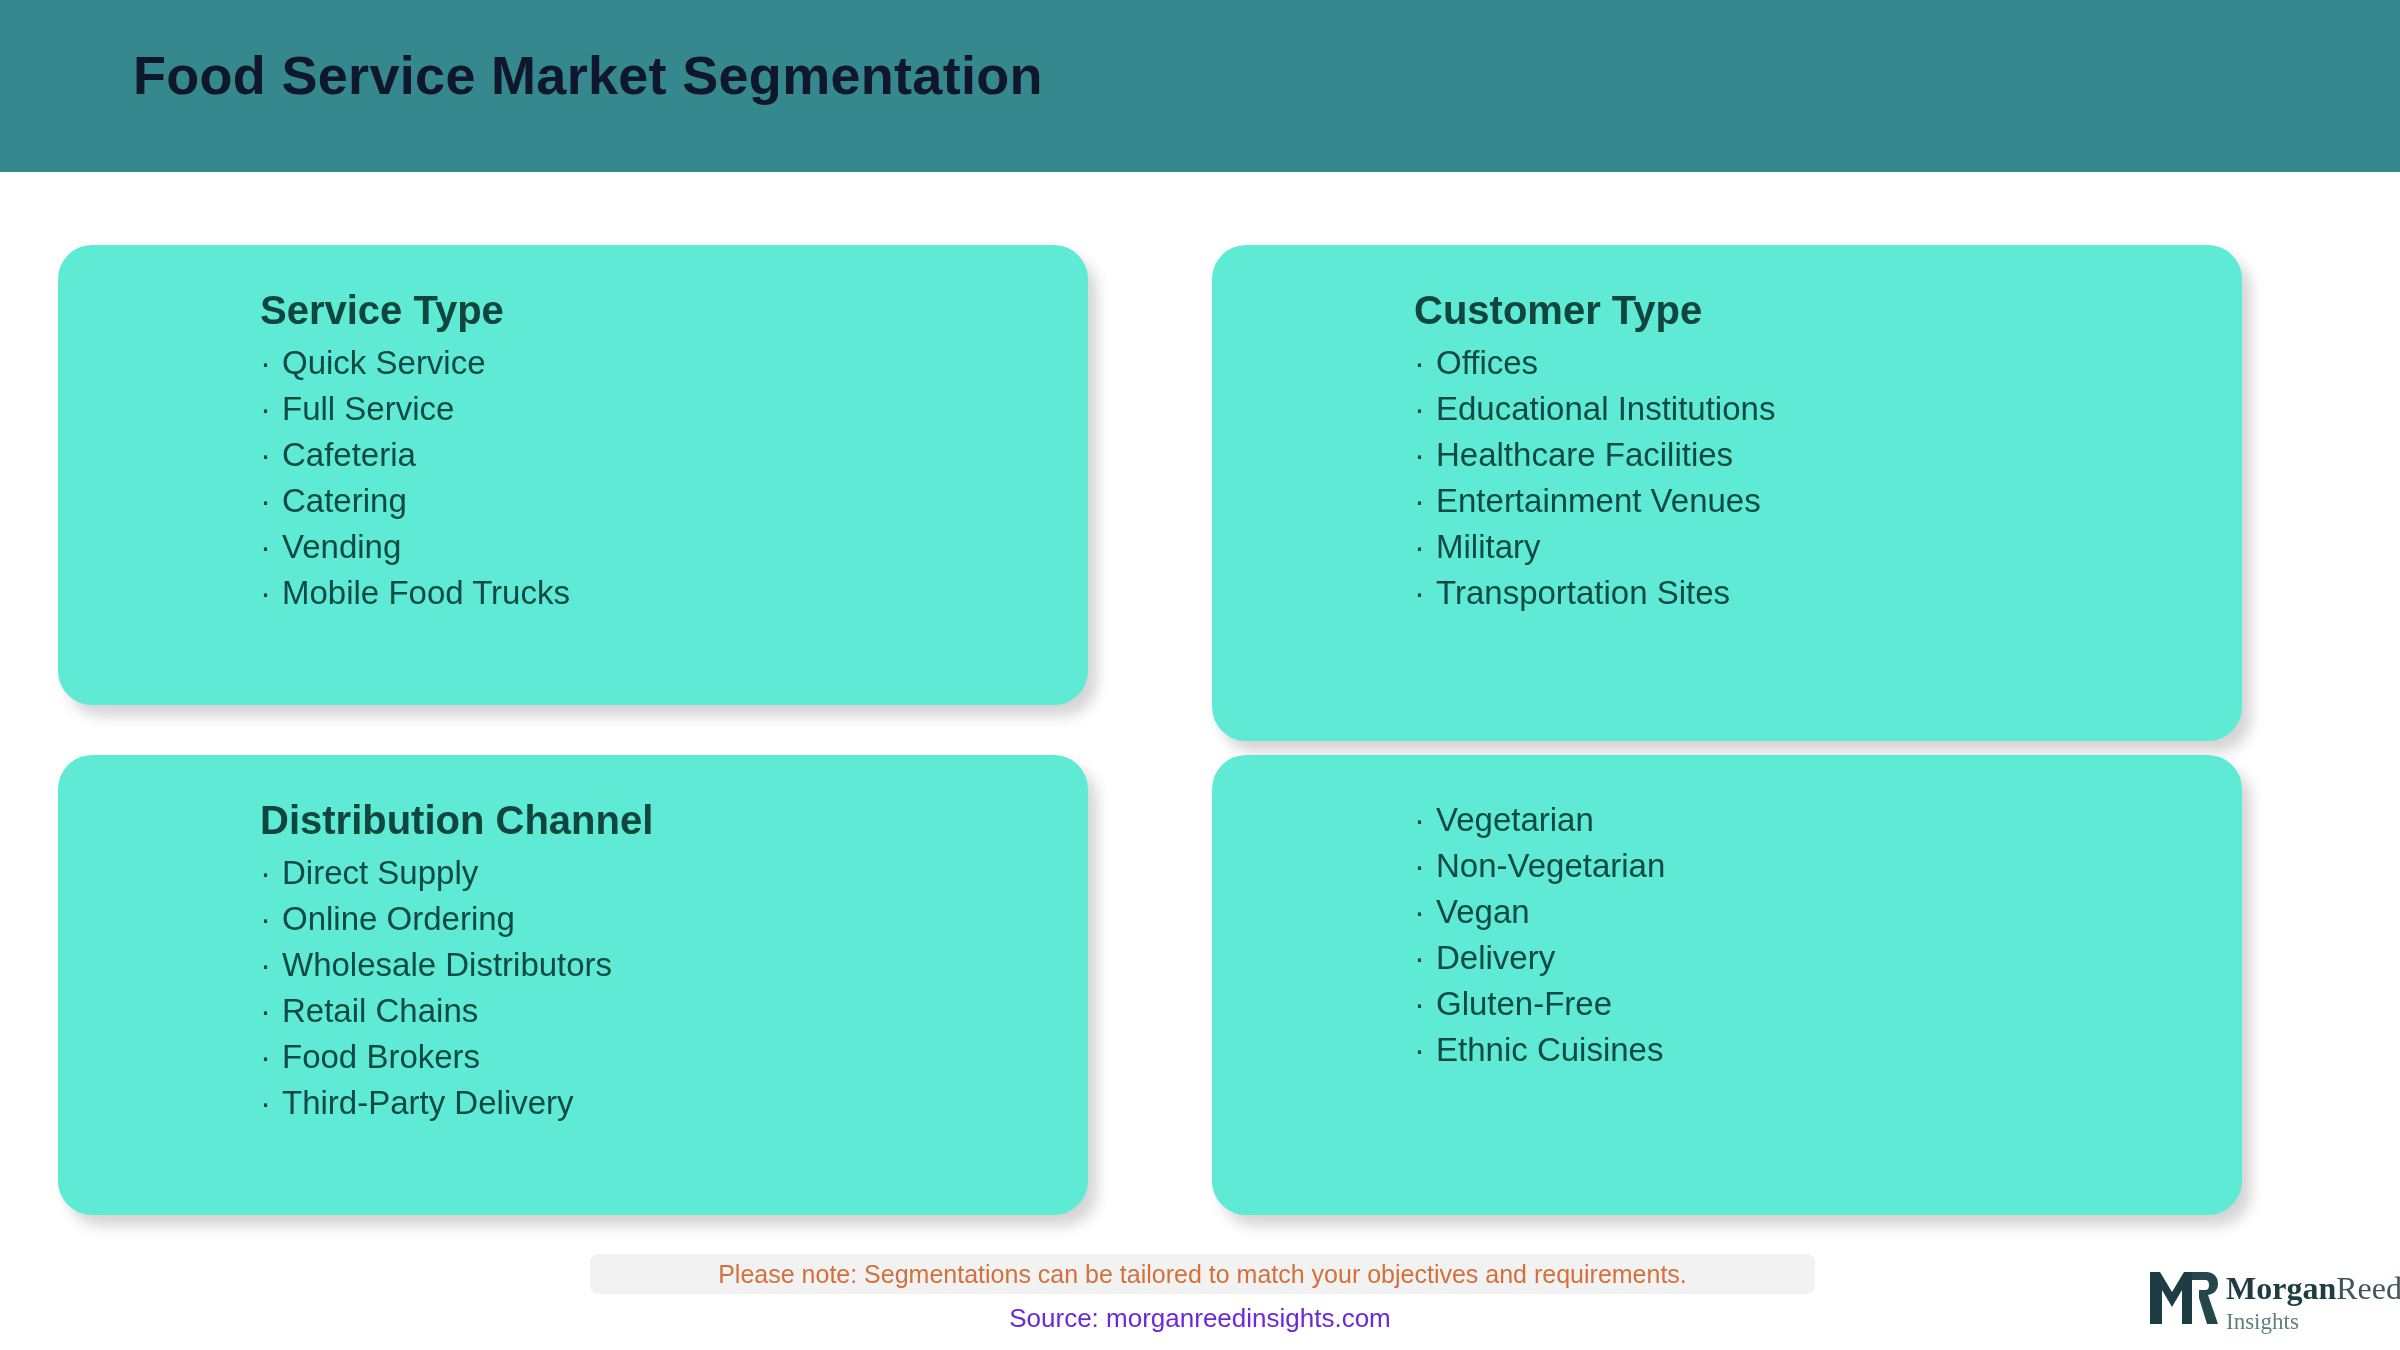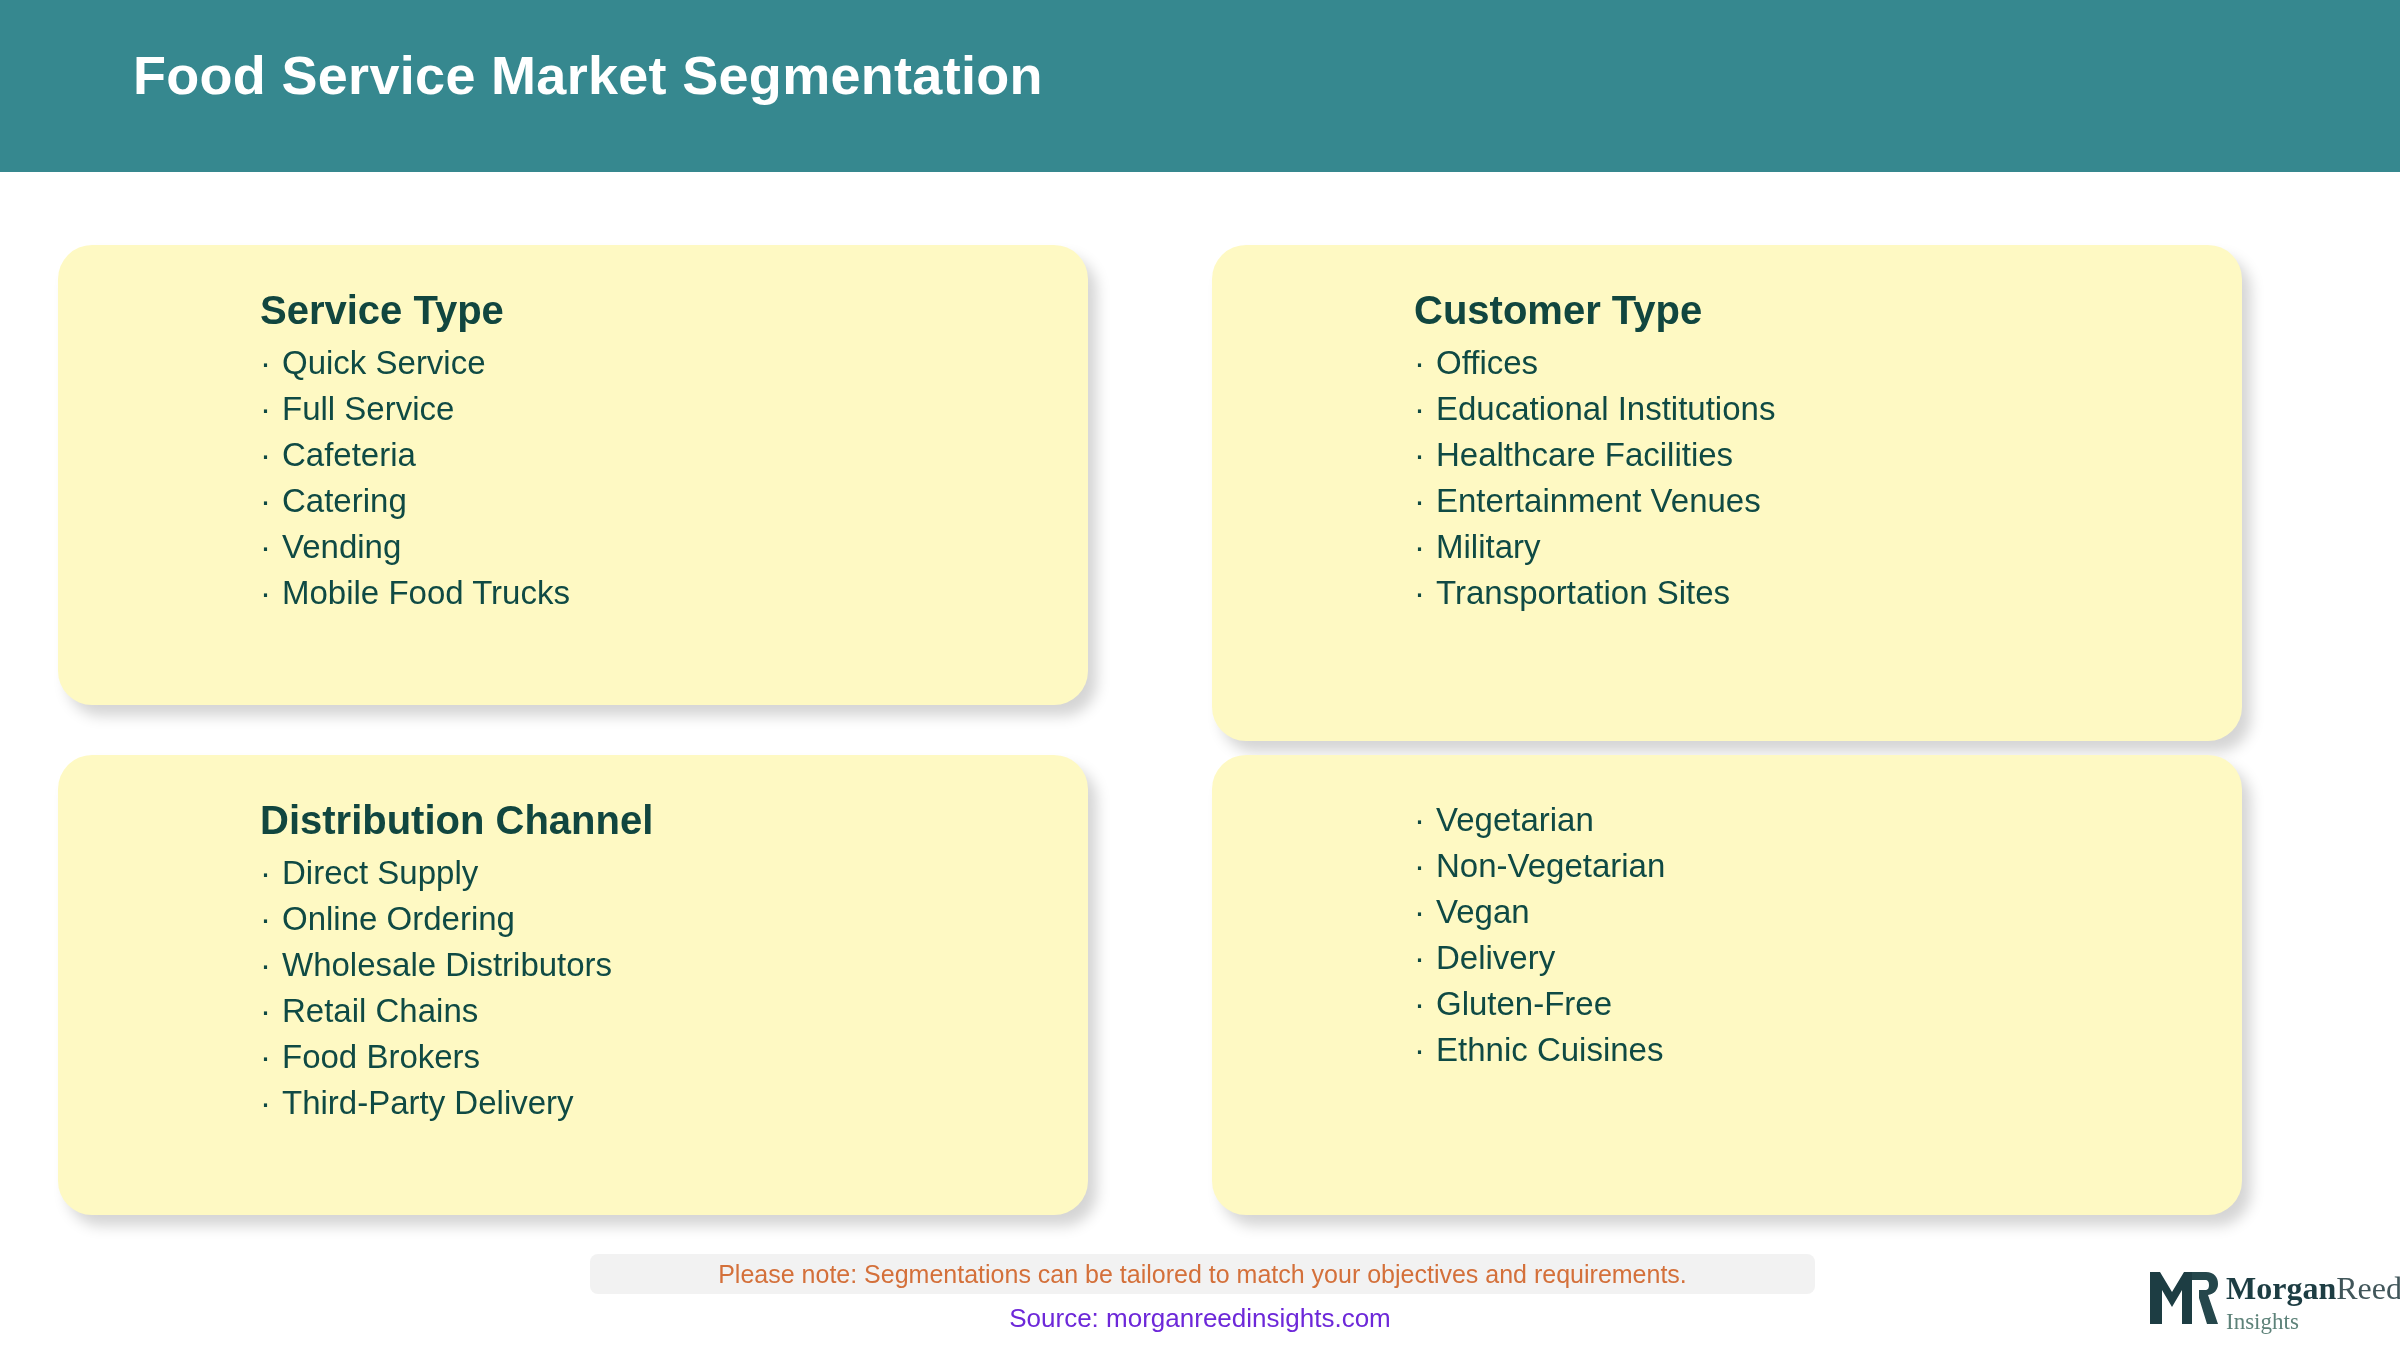--- a/index.html
+++ b/index.html
@@ -24,36 +24,36 @@
     height: 172px;
     background: #36888f;
     box-sizing: border-box;
   }
   .header-title {
     position: absolute;
     left: 133px;
     top: 44px;
     font-size: 54px;
     font-weight: bold;
-    color: #ffffff;
+    color: #0f172a;
     letter-spacing: 0.3px;
     white-space: nowrap;
   }
 
   
   .cards-area {
     position: absolute;
     left: 0;
     top: 172px;
     width: 2400px;
     height: 1050px;
   }
   .card {
     position: absolute;
-    background: #fef9c3;
+    background: #5eead4;
     border-radius: 34px;
     box-shadow: 9px 11px 14px rgba(0,0,0,0.17);
     box-sizing: border-box;
   }
   .card-0 { left: 58px;   top: 73px;  width: 1030px; height: 460px; }
   .card-1 { left: 1212px; top: 73px;  width: 1030px; height: 496px; }
   .card-2 { left: 58px;   top: 583px; width: 1030px; height: 460px; }
   .card-3 { left: 1212px; top: 583px; width: 1030px; height: 460px; }
 
   .card-inner {

